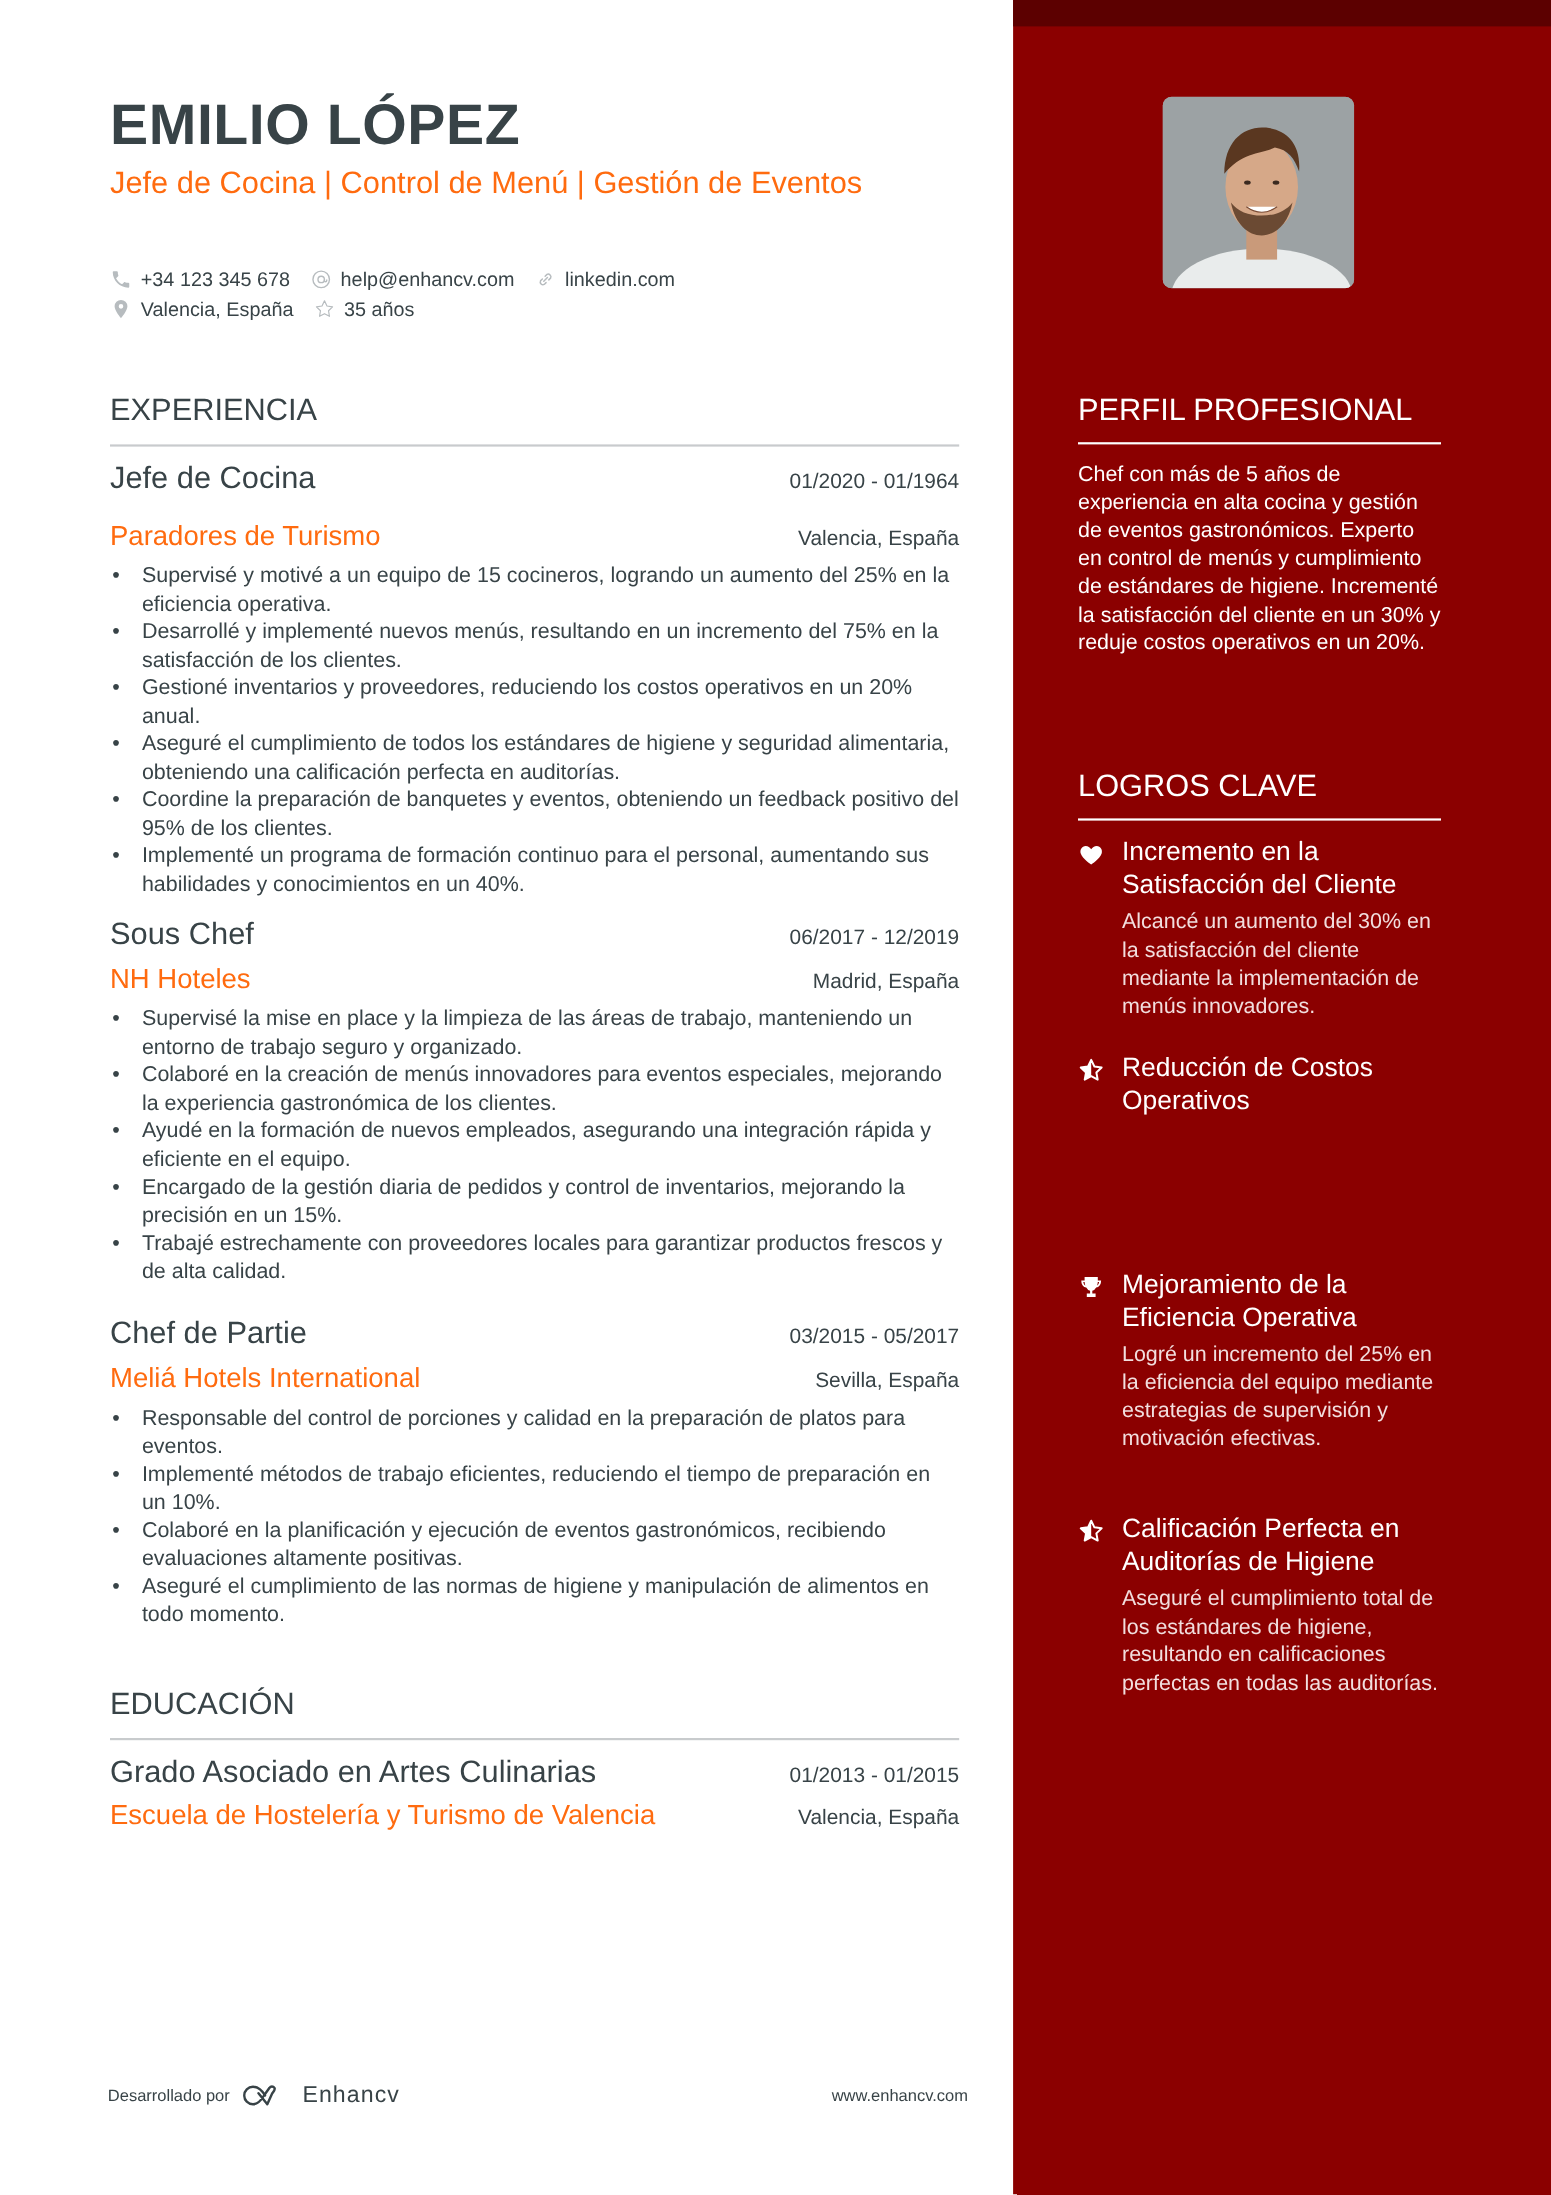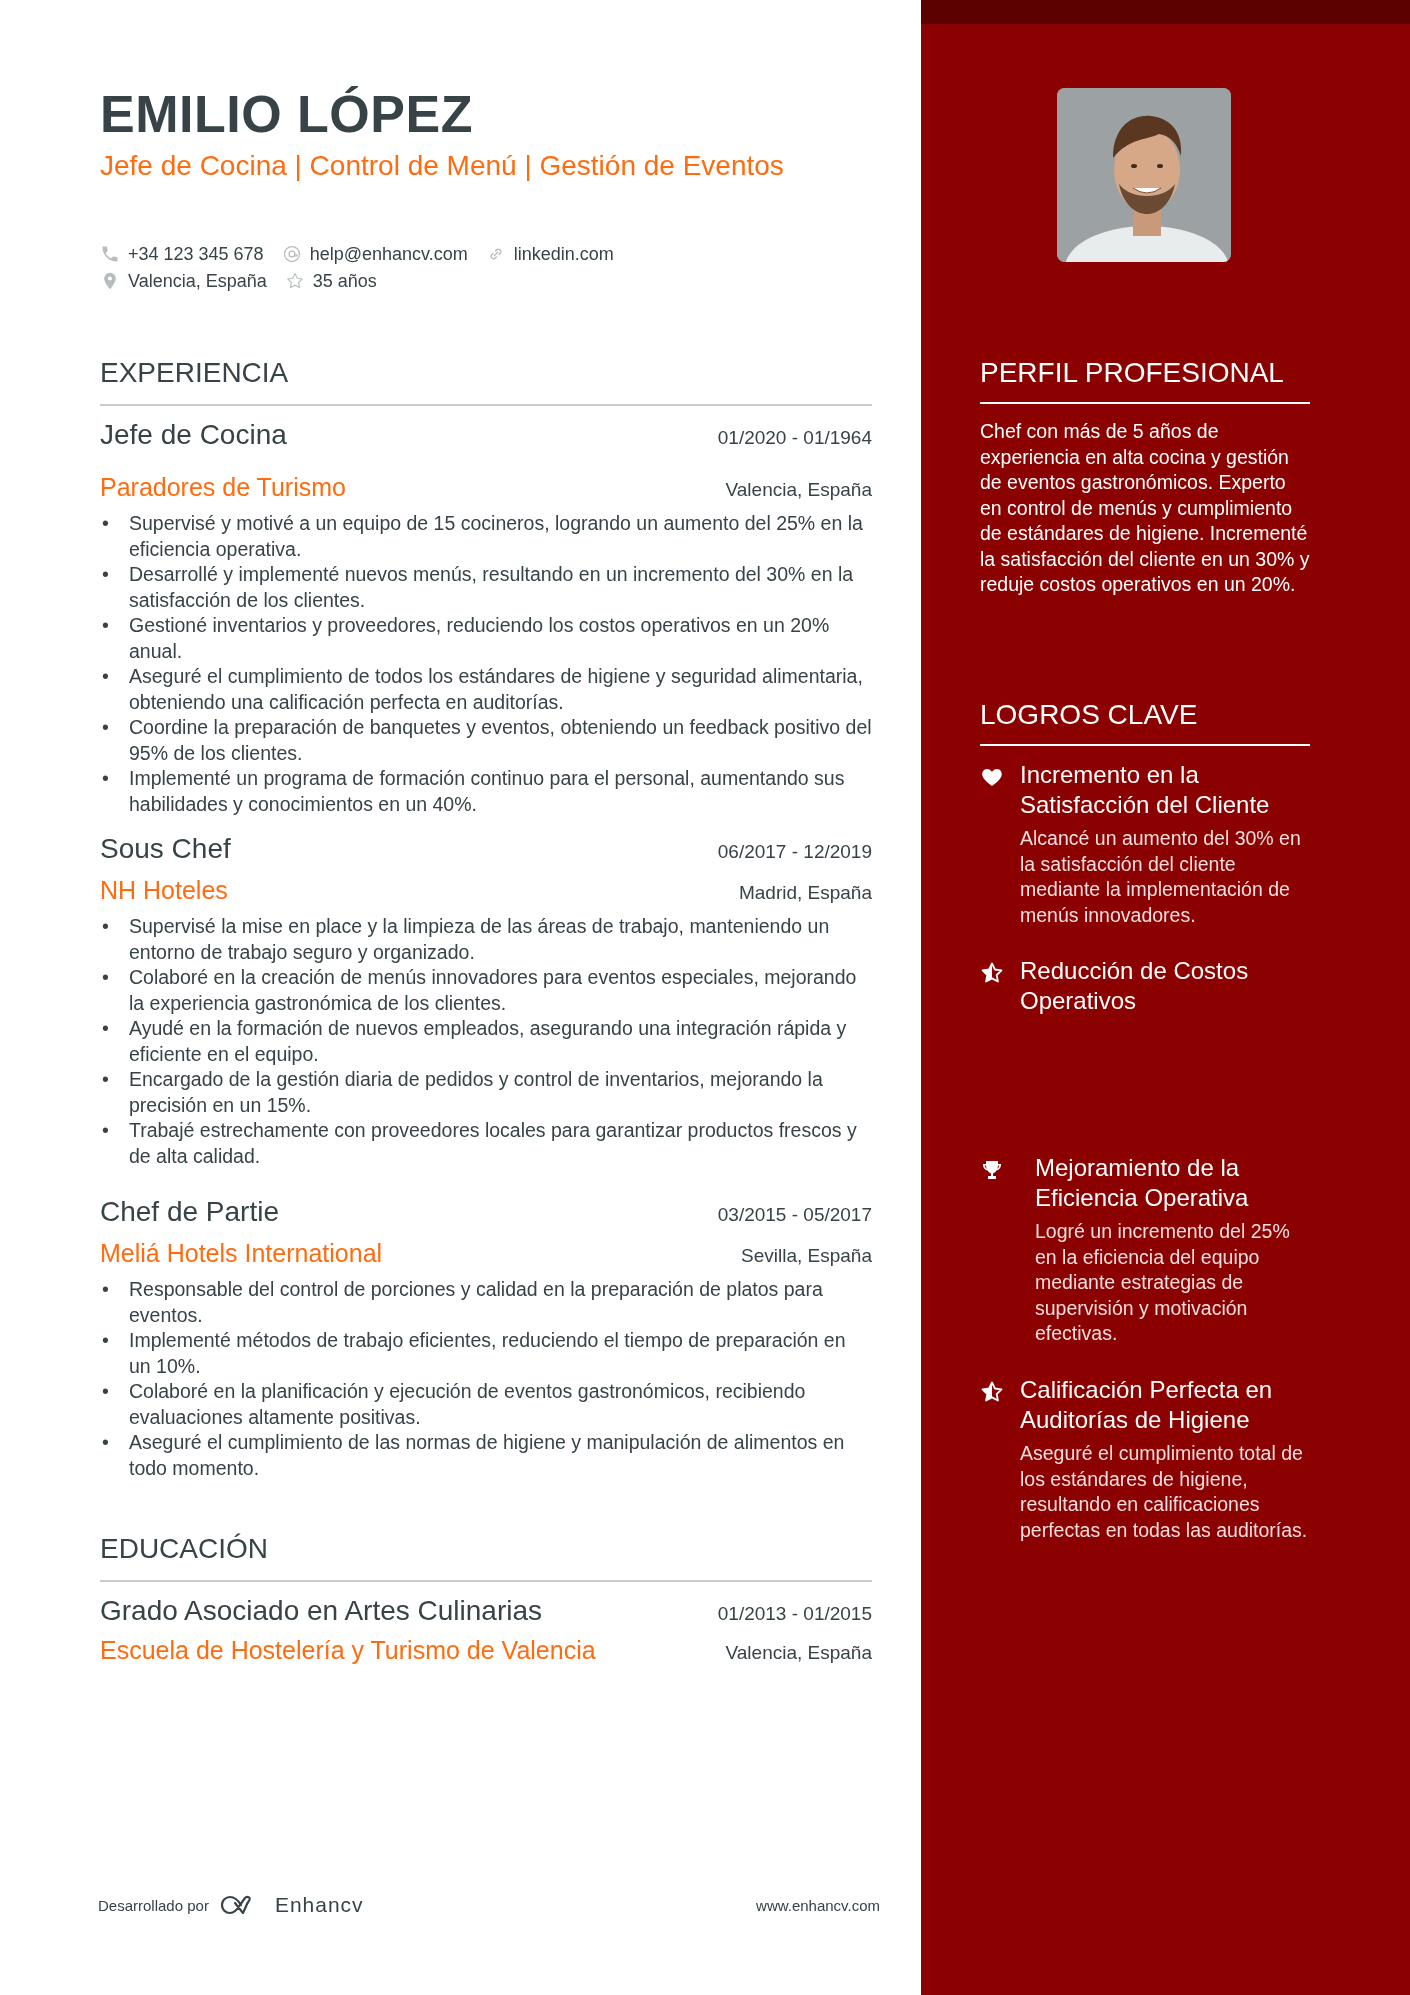--- a/index.html
+++ b/index.html
@@ -112,21 +112,21 @@
     <div class="entry-row">
       <span class="role">Jefe de Cocina</span>
       <span class="dates">01/2020 - 01/1964</span>
     </div>
     <div class="entry-row" style="margin-top:19px;">
       <span class="company">Paradores de Turismo</span>
       <span class="loc">Valencia, España</span>
     </div>
     <ul class="bullets">
       <li>Supervisé y motivé a un equipo de 15 cocineros, logrando un aumento del 25% en la eficiencia operativa.</li>
-      <li>Desarrollé y implementé nuevos menús, resultando en un incremento del 30% en la satisfacción de los clientes.</li>
+      <li>Desarrollé y implementé nuevos menús, resultando en un incremento del 75% en la satisfacción de los clientes.</li>
       <li>Gestioné inventarios y proveedores, reduciendo los costos operativos en un 20% anual.</li>
       <li>Aseguré el cumplimiento de todos los estándares de higiene y seguridad alimentaria, obteniendo una calificación perfecta en auditorías.</li>
       <li>Coordine la preparación de banquetes y eventos, obteniendo un feedback positivo del 95% de los clientes.</li>
       <li>Implementé un programa de formación continuo para el personal, aumentando sus habilidades y conocimientos en un 40%.</li>
     </ul>
   </div>
 
   <div class="entry" style="top:832px;">
     <div class="entry-row">
       <span class="role">Sous Chef</span>
@@ -228,21 +228,21 @@
       <svg viewBox="0 0 24 24">
           <path d="M12 2.5l2.9 6 6.6.9-4.8 4.6 1.2 6.5L12 17.4l-5.9 3.1 1.2-6.5L2.5 9.4l6.6-.9z" fill="none" stroke="#ffffff" stroke-width="1.8" stroke-linejoin="round"></path>
           <path d="M12 2.5v14.9l-5.9 3.1 1.2-6.5L2.5 9.4l6.6-.9z" fill="#ffffff"></path>
         </svg>
     </div>
     <div class="a-body">
       <div class="a-title">Reducción de Costos Operativos</div>
     </div>
   </div>
 
-  <div class="ach" style="top:1153px;gap:15px;">
+  <div class="ach" style="top:1153px;">
     <div class="a-ico">
       <svg viewBox="0 0 24 24">
           <path fill="#ffffff" d="M6 3h12v3h3c0 4-2 6-4.5 6.5A6 6 0 0 1 13 15.5V18h3v3H8v-3h3v-2.5a6 6 0 0 1-3.5-3C5 12 3 10 3 6h3V3zm-1.2 4.5c.3 1.6 1 2.6 1.8 3.1-.3-1-.5-2-.6-3.1H4.8zm13.2 0c-.1 1.1-.3 2.1-.6 3.1.8-.5 1.5-1.5 1.8-3.1H18z"></path>
         </svg>
     </div>
     <div class="a-body">
       <div class="a-title">Mejoramiento de la Eficiencia Operativa</div>
       <div class="a-desc">Logré un incremento del 25% en la eficiencia del equipo mediante estrategias de supervisión y motivación efectivas.</div>
     </div>
   </div>

